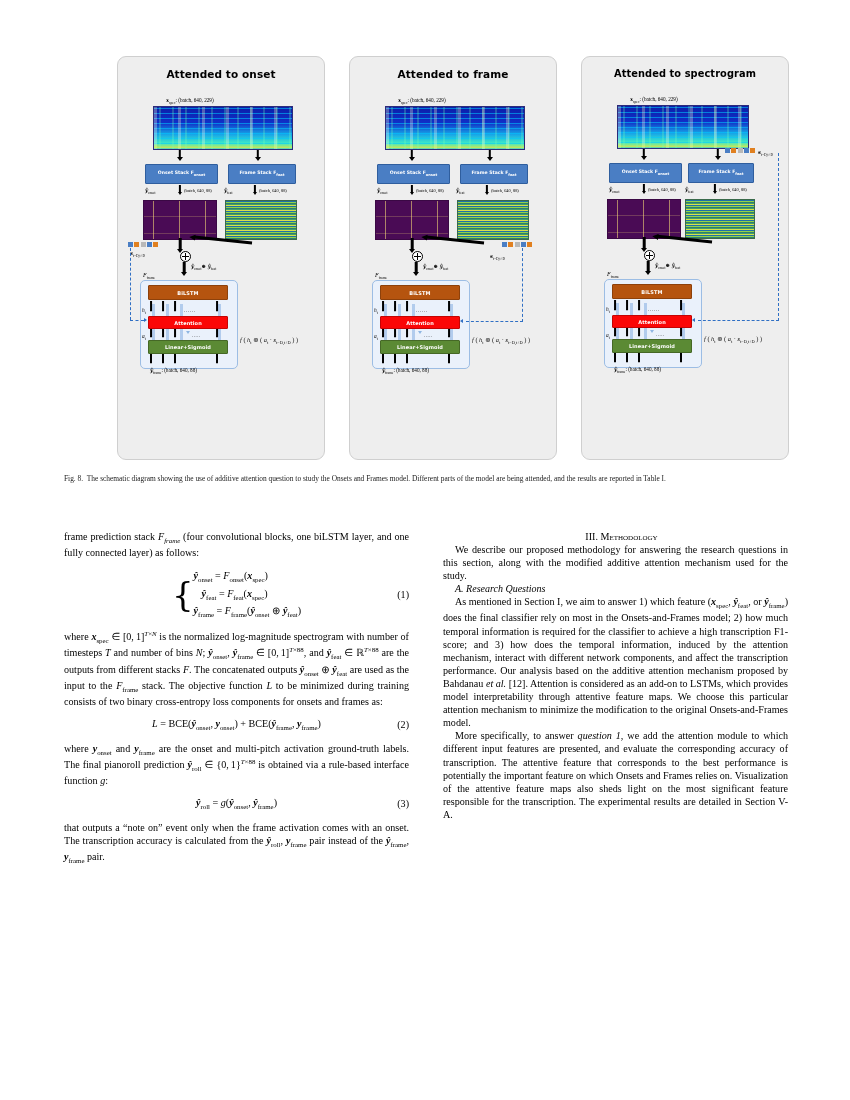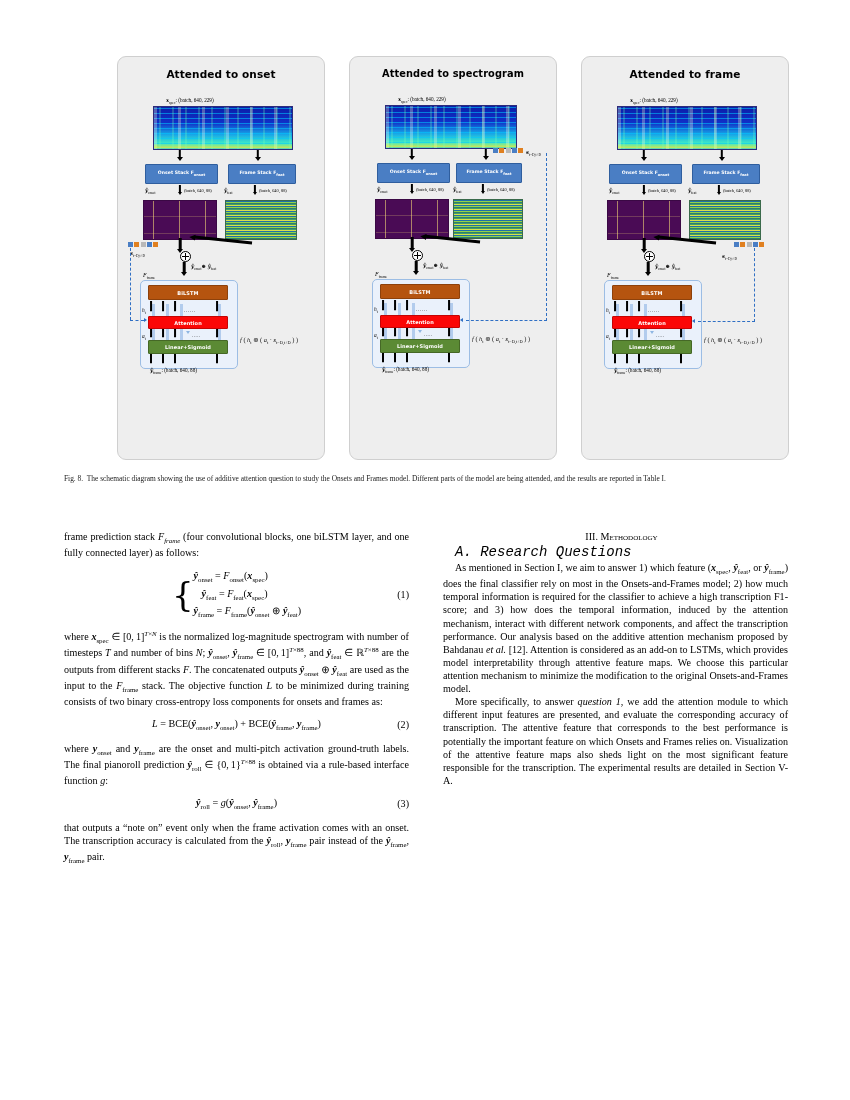--- a/index.html
+++ b/index.html
@@ -317,22 +317,21 @@
     text-align:center;
     margin:0 0 4px 0;
     font-size:10.1px;
     text-indent:0;
   }
   .sc{font-variant:small-caps;text-align:center;}
   .sub-head{
     margin:10px 0 3px 0;
     font-style:italic;
     text-indent:0;
-    font-size:14px;
-    font-family:Liberation Mono, monospace;
+    font-size:10px;
   }
   sub{font-size:0.68em;}
   sup{font-size:0.68em;}
   .mi{font-style:italic;}
   .mb{font-weight:bold;font-style:italic;}
 </style>
 </head>
 <body>
 
 <div class="page">
@@ -498,20 +497,185 @@
           <div class="formula" style="left:122px;top:254px;">
             <span class="mi">f</span> ( <span class="mi">h</span><sub>t</sub> ⊕ ( <span class="mi">a</span><sub>t</sub> · <b class="bolditalic">s</b><sub>t−D,t+D</sub> ) )
           </div>
 
           <div class="dash v" style="left:12px;top:166px;height:72px;"></div>
           <div class="dash h" style="left:12px;top:238px;width:14px;"></div>
           <div class="dasharrow" style="left:26px;top:235.5px;"></div>
         </div>
       </div>
 
+      <div class="panel p2">
+        <div class="panel-title">Attended to frame</div>
+        <div class="diagram">
+
+          <div class="lbl" style="left:48px;top:16px;">
+            <b class="bolditalic">x</b><span class="sub">spec</span><span>: (batch, 640, 229)</span>
+          </div>
+          <div class="spec" style="left:35px;top:24px;width:138px;height:42px;"></div>
+
+          <div class="arrow" style="left:62px;top:68px;">
+            <div class="shaft" style="width:2.4px;height:8px;"></div>
+              <div class="head" style="top:7px;"></div>
+          </div>
+          <div class="arrow" style="left:140px;top:68px;">
+            <div class="shaft" style="width:2.4px;height:8px;"></div>
+              <div class="head" style="top:7px;"></div>
+          </div>
+
+          <div class="boxblue" style="left:27px;top:82px;width:71px;height:18px;">
+            <span><span>Onset Stack F</span><span class="sub">onset</span></span>
+          </div>
+          <div class="boxblue" style="left:110px;top:82px;width:66px;height:18px;">
+            <span><span>Frame Stack F</span><span class="sub">feat</span></span>
+          </div>
+
+          <div class="lbl" style="left:27px;top:106px;">
+            <b class="bolditalic">ŷ</b><span class="sub">onset</span>
+          </div>
+          <div class="arrow small" style="left:62px;top:103px;">
+            <div class="shaft" style="width:2.2px;height:8px;"></div>
+              <div class="head" style="top:7px;"></div>
+          </div>
+          <div class="lbl" style="left:66px;top:107px;font-size:4.4px;">(batch, 640, 88)</div>
+
+          <div class="lbl" style="left:106px;top:106px;">
+            <b class="bolditalic">ŷ</b><span class="sub">feat</span>
+          </div>
+          <div class="arrow small" style="left:137px;top:103px;">
+            <div class="shaft" style="width:2.2px;height:8px;"></div>
+              <div class="head" style="top:7px;"></div>
+          </div>
+          <div class="lbl" style="left:141px;top:107px;font-size:4.4px;">(batch, 640, 88)</div>
+
+          <div class="pianoroll" style="left:25px;top:118px;width:72px;height:38px;"></div>
+          <div class="featmap" style="left:107px;top:118px;width:70px;height:38px;"></div>
+
+          <div class="swatches" style="left:152px;top:160px;">
+            <i style="background:#4a7ec4"></i>
+              <i style="background:#e08020"></i>
+              <i style="background:#b8b8b8"></i>
+              <i style="background:#4a7ec4"></i>
+              <i style="background:#e08020"></i>
+          </div>
+          <div class="lbl" style="left:140px;top:172px;">
+            <b class="bolditalic">s</b><span class="sub">t−D,t+D</span>
+          </div>
+
+          <div class="arrow" style="left:62px;top:156px;">
+            <div class="shaft" style="width:2.6px;height:12px;"></div>
+              <div class="head" style="top:11px;"></div>
+          </div>
+          <div class="diag" style="left:134px;top:160px;width:58px;transform:rotate(186deg);">
+              <div class="dh"></div>
+            </div>
+          <div class="plus" style="left:62px;top:169px;"></div>
+
+          <div class="arrow" style="left:66px;top:180px;">
+            <div class="shaft" style="width:2.6px;height:11px;"></div>
+              <div class="head" style="top:10px;"></div>
+          </div>
+          <div class="lbl" style="left:73px;top:182px;">
+            <b class="bolditalic">ŷ</b><span class="sub">onset</span><b class="bolditalic">⊕ ŷ</b><span class="sub">feat</span>
+          </div>
+
+          <div class="lbl" style="left:25px;top:190px;font-size:6px;">
+            <span class="mi">F</span><span class="sub">frame</span>
+          </div>
+
+          <div class="fframe" style="left:22px;top:198px;width:96px;height:87px;"></div>
+
+          <div class="band" style="left:34px;top:222px;width:3px;height:48px;"></div>
+          <div class="band" style="left:48px;top:222px;width:3px;height:48px;"></div>
+          <div class="band" style="left:62px;top:222px;width:3px;height:48px;"></div>
+          <div class="band" style="left:100px;top:222px;width:3px;height:48px;"></div>
+
+          <div class="barbox bilstm" style="left:30px;top:203px;width:78px;height:13px;">BiLSTM</div>
+
+          <div class="lbl" style="left:24px;top:226px;font-size:5.4px;">
+            <span class="mi">h</span><span class="sub">t</span>
+          </div>
+          <div class="arrow tiny" style="left:33px;top:219px;">
+              <div class="shaft" style="width:1.9px;height:10px;"></div>
+              <div class="head" style="top:9px;"></div>
+            </div>
+          <div class="arrow tiny" style="left:45px;top:219px;">
+              <div class="shaft" style="width:1.9px;height:10px;"></div>
+              <div class="head" style="top:9px;"></div>
+            </div>
+          <div class="arrow tiny" style="left:57px;top:219px;">
+              <div class="shaft" style="width:1.9px;height:10px;"></div>
+              <div class="head" style="top:9px;"></div>
+            </div>
+          <div class="lbl" style="left:66px;top:226px;font-size:5px;letter-spacing:0.7px;">......</div>
+          <div class="arrow tiny" style="left:99px;top:219px;">
+              <div class="shaft" style="width:1.9px;height:10px;"></div>
+              <div class="head" style="top:9px;"></div>
+            </div>
+
+          <div class="barbox attention" style="left:30px;top:234px;width:78px;height:11px;">Attention</div>
+
+          <div class="lbl" style="left:24px;top:252px;font-size:5.4px;">
+            <span class="mi">a</span><span class="sub">t</span>
+          </div>
+          <div class="arrow tiny" style="left:33px;top:247px;">
+              <div class="shaft" style="width:1.9px;height:8px;"></div>
+              <div class="head" style="top:7px;"></div>
+            </div>
+          <div class="arrow tiny" style="left:45px;top:247px;">
+              <div class="shaft" style="width:1.9px;height:8px;"></div>
+              <div class="head" style="top:7px;"></div>
+            </div>
+          <div class="arrow tiny" style="left:57px;top:247px;">
+              <div class="shaft" style="width:1.9px;height:8px;"></div>
+              <div class="head" style="top:7px;"></div>
+            </div>
+          <div class="tri" style="left:68px;top:249px;"></div>
+          <div class="lbl" style="left:74px;top:252px;font-size:4.6px;letter-spacing:0.6px;">.....</div>
+          <div class="arrow tiny" style="left:99px;top:247px;">
+              <div class="shaft" style="width:1.9px;height:8px;"></div>
+              <div class="head" style="top:7px;"></div>
+            </div>
+
+          <div class="barbox linsig" style="left:30px;top:258px;width:78px;height:12px;">Linear+Sigmoid</div>
+
+          <div class="arrow tiny" style="left:33px;top:272px;">
+              <div class="shaft" style="width:2px;height:9px;"></div>
+              <div class="head" style="top:8px;"></div>
+            </div>
+          <div class="arrow tiny" style="left:45px;top:272px;">
+              <div class="shaft" style="width:2px;height:9px;"></div>
+              <div class="head" style="top:8px;"></div>
+            </div>
+          <div class="arrow tiny" style="left:57px;top:272px;">
+              <div class="shaft" style="width:2px;height:9px;"></div>
+              <div class="head" style="top:8px;"></div>
+            </div>
+          <div class="arrow tiny" style="left:99px;top:272px;">
+              <div class="shaft" style="width:2px;height:9px;"></div>
+              <div class="head" style="top:8px;"></div>
+            </div>
+
+          <div class="lbl" style="left:32px;top:286px;">
+            <b class="bolditalic">ŷ</b><span class="sub">frame</span><span>: (batch, 640, 88)</span>
+          </div>
+
+          <div class="formula" style="left:122px;top:254px;">
+            <span class="mi">f</span> ( <span class="mi">h</span><sub>t</sub> ⊕ ( <span class="mi">a</span><sub>t</sub> · <b class="bolditalic">s</b><sub>t−D,t+D</sub> ) )
+          </div>
+
+          <div class="dash v" style="left:172px;top:166px;height:74px;"></div>
+          <div class="dash h" style="left:116px;top:239px;width:57px;"></div>
+          <div class="dasharrow left" style="left:110px;top:236.5px;"></div>
+        </div>
+      </div>
+
       <div class="panel p3">
         <div class="panel-title">Attended to spectrogram</div>
         <div class="diagram">
 
           <div class="lbl" style="left:48px;top:16px;">
             <b class="bolditalic">x</b><span class="sub">spec</span><span>: (batch, 640, 229)</span>
           </div>
           <div class="spec" style="left:35px;top:24px;width:130px;height:42px;"></div>
 
           <div class="arrow" style="left:62px;top:68px;">
@@ -659,185 +823,20 @@
           <div class="lbl" style="left:32px;top:286px;">
             <b class="bolditalic">ŷ</b><span class="sub">frame</span><span>: (batch, 640, 88)</span>
           </div>
 
           <div class="formula" style="left:122px;top:254px;">
             <span class="mi">f</span> ( <span class="mi">h</span><sub>t</sub> ⊕ ( <span class="mi">a</span><sub>t</sub> · <b class="bolditalic">s</b><sub>t−D,t+D</sub> ) )
           </div>
 
           <div class="dash v" style="left:196px;top:72px;height:168px;"></div>
           <div class="dash h" style="left:116px;top:239px;width:81px;"></div>
-          <div class="dasharrow left" style="left:110px;top:236.5px;"></div>
-        </div>
-      </div>
-
-      <div class="panel p2">
-        <div class="panel-title">Attended to frame</div>
-        <div class="diagram">
-
-          <div class="lbl" style="left:48px;top:16px;">
-            <b class="bolditalic">x</b><span class="sub">spec</span><span>: (batch, 640, 229)</span>
-          </div>
-          <div class="spec" style="left:35px;top:24px;width:138px;height:42px;"></div>
-
-          <div class="arrow" style="left:62px;top:68px;">
-            <div class="shaft" style="width:2.4px;height:8px;"></div>
-              <div class="head" style="top:7px;"></div>
-          </div>
-          <div class="arrow" style="left:140px;top:68px;">
-            <div class="shaft" style="width:2.4px;height:8px;"></div>
-              <div class="head" style="top:7px;"></div>
-          </div>
-
-          <div class="boxblue" style="left:27px;top:82px;width:71px;height:18px;">
-            <span><span>Onset Stack F</span><span class="sub">onset</span></span>
-          </div>
-          <div class="boxblue" style="left:110px;top:82px;width:66px;height:18px;">
-            <span><span>Frame Stack F</span><span class="sub">feat</span></span>
-          </div>
-
-          <div class="lbl" style="left:27px;top:106px;">
-            <b class="bolditalic">ŷ</b><span class="sub">onset</span>
-          </div>
-          <div class="arrow small" style="left:62px;top:103px;">
-            <div class="shaft" style="width:2.2px;height:8px;"></div>
-              <div class="head" style="top:7px;"></div>
-          </div>
-          <div class="lbl" style="left:66px;top:107px;font-size:4.4px;">(batch, 640, 88)</div>
-
-          <div class="lbl" style="left:106px;top:106px;">
-            <b class="bolditalic">ŷ</b><span class="sub">feat</span>
-          </div>
-          <div class="arrow small" style="left:137px;top:103px;">
-            <div class="shaft" style="width:2.2px;height:8px;"></div>
-              <div class="head" style="top:7px;"></div>
-          </div>
-          <div class="lbl" style="left:141px;top:107px;font-size:4.4px;">(batch, 640, 88)</div>
-
-          <div class="pianoroll" style="left:25px;top:118px;width:72px;height:38px;"></div>
-          <div class="featmap" style="left:107px;top:118px;width:70px;height:38px;"></div>
-
-          <div class="swatches" style="left:152px;top:160px;">
-            <i style="background:#4a7ec4"></i>
-              <i style="background:#e08020"></i>
-              <i style="background:#b8b8b8"></i>
-              <i style="background:#4a7ec4"></i>
-              <i style="background:#e08020"></i>
-          </div>
-          <div class="lbl" style="left:140px;top:172px;">
-            <b class="bolditalic">s</b><span class="sub">t−D,t+D</span>
-          </div>
-
-          <div class="arrow" style="left:62px;top:156px;">
-            <div class="shaft" style="width:2.6px;height:12px;"></div>
-              <div class="head" style="top:11px;"></div>
-          </div>
-          <div class="diag" style="left:134px;top:160px;width:58px;transform:rotate(186deg);">
-              <div class="dh"></div>
-            </div>
-          <div class="plus" style="left:62px;top:169px;"></div>
-
-          <div class="arrow" style="left:66px;top:180px;">
-            <div class="shaft" style="width:2.6px;height:11px;"></div>
-              <div class="head" style="top:10px;"></div>
-          </div>
-          <div class="lbl" style="left:73px;top:182px;">
-            <b class="bolditalic">ŷ</b><span class="sub">onset</span><b class="bolditalic">⊕ ŷ</b><span class="sub">feat</span>
-          </div>
-
-          <div class="lbl" style="left:25px;top:190px;font-size:6px;">
-            <span class="mi">F</span><span class="sub">frame</span>
-          </div>
-
-          <div class="fframe" style="left:22px;top:198px;width:96px;height:87px;"></div>
-
-          <div class="band" style="left:34px;top:222px;width:3px;height:48px;"></div>
-          <div class="band" style="left:48px;top:222px;width:3px;height:48px;"></div>
-          <div class="band" style="left:62px;top:222px;width:3px;height:48px;"></div>
-          <div class="band" style="left:100px;top:222px;width:3px;height:48px;"></div>
-
-          <div class="barbox bilstm" style="left:30px;top:203px;width:78px;height:13px;">BiLSTM</div>
-
-          <div class="lbl" style="left:24px;top:226px;font-size:5.4px;">
-            <span class="mi">h</span><span class="sub">t</span>
-          </div>
-          <div class="arrow tiny" style="left:33px;top:219px;">
-              <div class="shaft" style="width:1.9px;height:10px;"></div>
-              <div class="head" style="top:9px;"></div>
-            </div>
-          <div class="arrow tiny" style="left:45px;top:219px;">
-              <div class="shaft" style="width:1.9px;height:10px;"></div>
-              <div class="head" style="top:9px;"></div>
-            </div>
-          <div class="arrow tiny" style="left:57px;top:219px;">
-              <div class="shaft" style="width:1.9px;height:10px;"></div>
-              <div class="head" style="top:9px;"></div>
-            </div>
-          <div class="lbl" style="left:66px;top:226px;font-size:5px;letter-spacing:0.7px;">......</div>
-          <div class="arrow tiny" style="left:99px;top:219px;">
-              <div class="shaft" style="width:1.9px;height:10px;"></div>
-              <div class="head" style="top:9px;"></div>
-            </div>
-
-          <div class="barbox attention" style="left:30px;top:234px;width:78px;height:11px;">Attention</div>
-
-          <div class="lbl" style="left:24px;top:252px;font-size:5.4px;">
-            <span class="mi">a</span><span class="sub">t</span>
-          </div>
-          <div class="arrow tiny" style="left:33px;top:247px;">
-              <div class="shaft" style="width:1.9px;height:8px;"></div>
-              <div class="head" style="top:7px;"></div>
-            </div>
-          <div class="arrow tiny" style="left:45px;top:247px;">
-              <div class="shaft" style="width:1.9px;height:8px;"></div>
-              <div class="head" style="top:7px;"></div>
-            </div>
-          <div class="arrow tiny" style="left:57px;top:247px;">
-              <div class="shaft" style="width:1.9px;height:8px;"></div>
-              <div class="head" style="top:7px;"></div>
-            </div>
-          <div class="tri" style="left:68px;top:249px;"></div>
-          <div class="lbl" style="left:74px;top:252px;font-size:4.6px;letter-spacing:0.6px;">.....</div>
-          <div class="arrow tiny" style="left:99px;top:247px;">
-              <div class="shaft" style="width:1.9px;height:8px;"></div>
-              <div class="head" style="top:7px;"></div>
-            </div>
-
-          <div class="barbox linsig" style="left:30px;top:258px;width:78px;height:12px;">Linear+Sigmoid</div>
-
-          <div class="arrow tiny" style="left:33px;top:272px;">
-              <div class="shaft" style="width:2px;height:9px;"></div>
-              <div class="head" style="top:8px;"></div>
-            </div>
-          <div class="arrow tiny" style="left:45px;top:272px;">
-              <div class="shaft" style="width:2px;height:9px;"></div>
-              <div class="head" style="top:8px;"></div>
-            </div>
-          <div class="arrow tiny" style="left:57px;top:272px;">
-              <div class="shaft" style="width:2px;height:9px;"></div>
-              <div class="head" style="top:8px;"></div>
-            </div>
-          <div class="arrow tiny" style="left:99px;top:272px;">
-              <div class="shaft" style="width:2px;height:9px;"></div>
-              <div class="head" style="top:8px;"></div>
-            </div>
-
-          <div class="lbl" style="left:32px;top:286px;">
-            <b class="bolditalic">ŷ</b><span class="sub">frame</span><span>: (batch, 640, 88)</span>
-          </div>
-
-          <div class="formula" style="left:122px;top:254px;">
-            <span class="mi">f</span> ( <span class="mi">h</span><sub>t</sub> ⊕ ( <span class="mi">a</span><sub>t</sub> · <b class="bolditalic">s</b><sub>t−D,t+D</sub> ) )
-          </div>
-
-          <div class="dash v" style="left:172px;top:166px;height:74px;"></div>
-          <div class="dash h" style="left:116px;top:239px;width:57px;"></div>
           <div class="dasharrow left" style="left:110px;top:236.5px;"></div>
         </div>
       </div>
 
     </div>
   </div>
 
   <div class="caption">
     <span>Fig. 8.</span>&nbsp;&nbsp;<span>The schematic diagram showing the use of additive attention question to study the Onsets and Frames model. Different parts of the model are being attended, and the results are reported in Table I.</span>
   </div>
@@ -878,20 +877,21 @@
       that outputs a “note on” event only when the frame activation comes with an onset. The transcription accuracy is calculated from the <b class="mb">ŷ</b><sub>roll</sub>, <b class="mb">y</b><sub>frame</sub> pair instead of the <b class="mb">ŷ</b><sub>frame</sub>, <b class="mb">y</b><sub>frame</sub> pair.
     </p>
   </div>
 
   <div class="col right">
     <p class="sec-head">
       <span>III.</span>
       <span class="sc">Methodology</span>
     </p>
 
+    <p>We describe our proposed methodology for answering the research questions in this section, along with the modified additive attention mechanism used for the study.</p>
 
     <p class="sub-head">A. Research Questions</p>
 
     <p>
       As mentioned in Section I, we aim to answer 1) which feature (<b class="mb">x</b><sub>spec</sub>, <b class="mb">ŷ</b><sub>feat</sub>, or <b class="mb">ŷ</b><sub>frame</sub>) does the final classifier rely on most in the Onsets-and-Frames model; 2) how much temporal information is required for the classifier to achieve a high transcription F1-score; and 3) how does the temporal information, induced by the attention mechanism, interact with different network components, and affect the transcription performance. Our analysis based on the additive attention mechanism proposed by Bahdanau <span class="mi">et al.</span> [12]. Attention is considered as an add-on to LSTMs, which provides model interpretability through attentive feature maps. We choose this particular attention mechanism to minimize the modification to the original Onsets-and-Frames model.
     </p>
 
     <p>
       More specifically, to answer <span class="mi">question 1</span>, we add the attention module to which different input features are presented, and evaluate the corresponding accuracy of transcription. The attentive feature that corresponds to the best performance is potentially the important feature on which Onsets and Frames relies on. Visualization of the attentive feature maps also sheds light on the most significant feature responsible for the transcription. The experimental results are detailed in Section V-A.
     </p>

